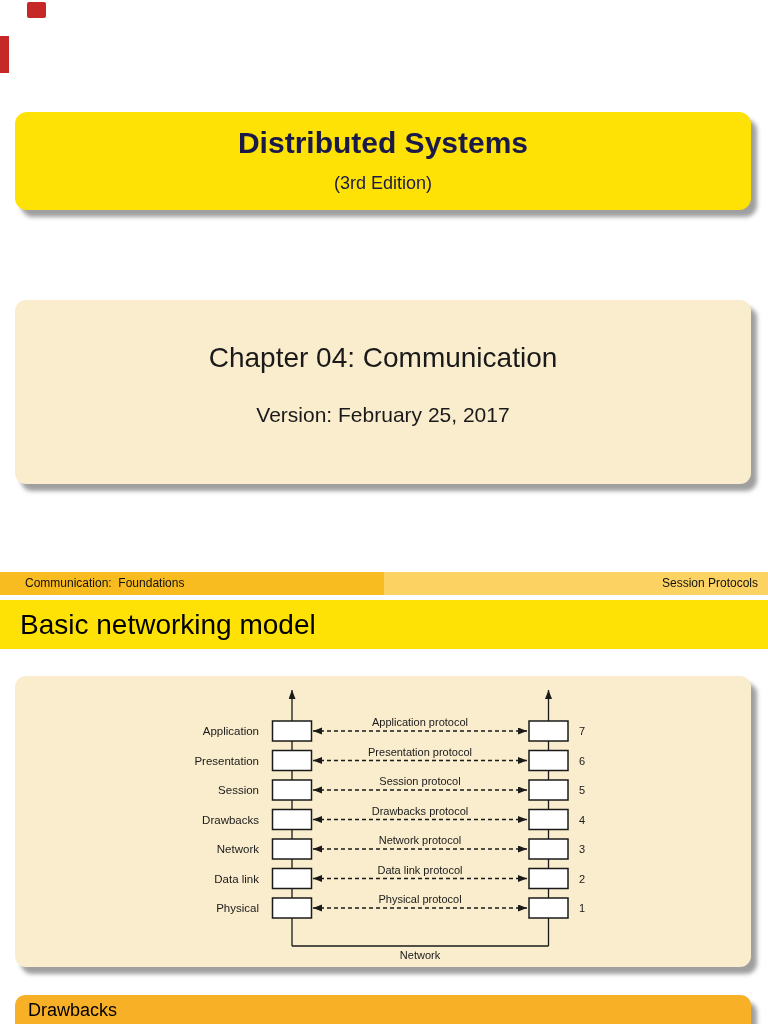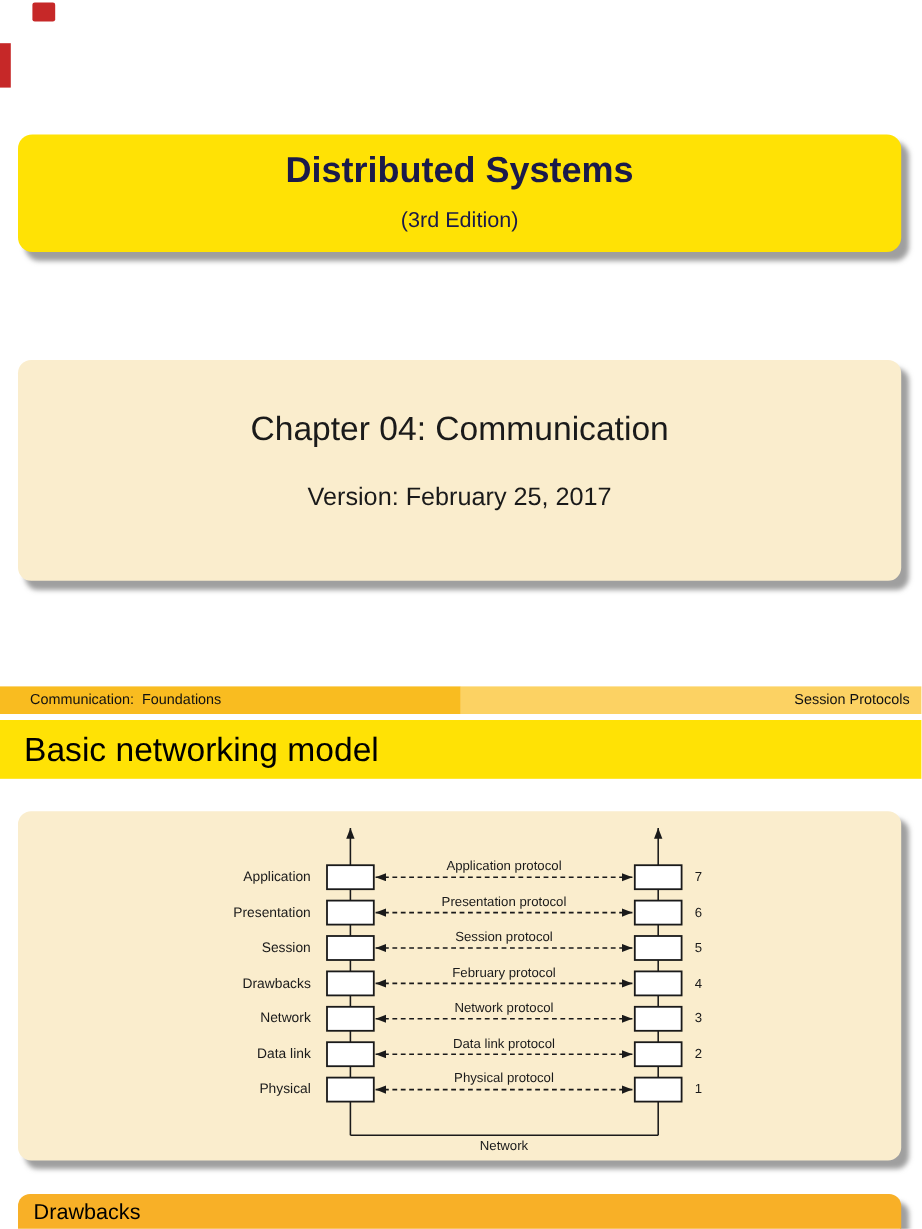--- a/index.html
+++ b/index.html
@@ -131,21 +131,21 @@
     <span class="protocol-label">Presentation protocol</span>
     <span class="layer-number">6</span>
   </div>
   <div class="layer-row" style="top:104px">
     <span class="layer-label">Session</span>
     <span class="protocol-label">Session protocol</span>
     <span class="layer-number">5</span>
   </div>
   <div class="layer-row" style="top:133.5px">
     <span class="layer-label">Drawbacks</span>
-    <span class="protocol-label">February protocol</span>
+    <span class="protocol-label">Drawbacks protocol</span>
     <span class="layer-number">4</span>
   </div>
   <div class="layer-row" style="top:163px">
     <span class="layer-label">Network</span>
     <span class="protocol-label">Network protocol</span>
     <span class="layer-number">3</span>
   </div>
   <div class="layer-row" style="top:192.5px">
     <span class="layer-label">Data link</span>
     <span class="protocol-label">Data link protocol</span>

